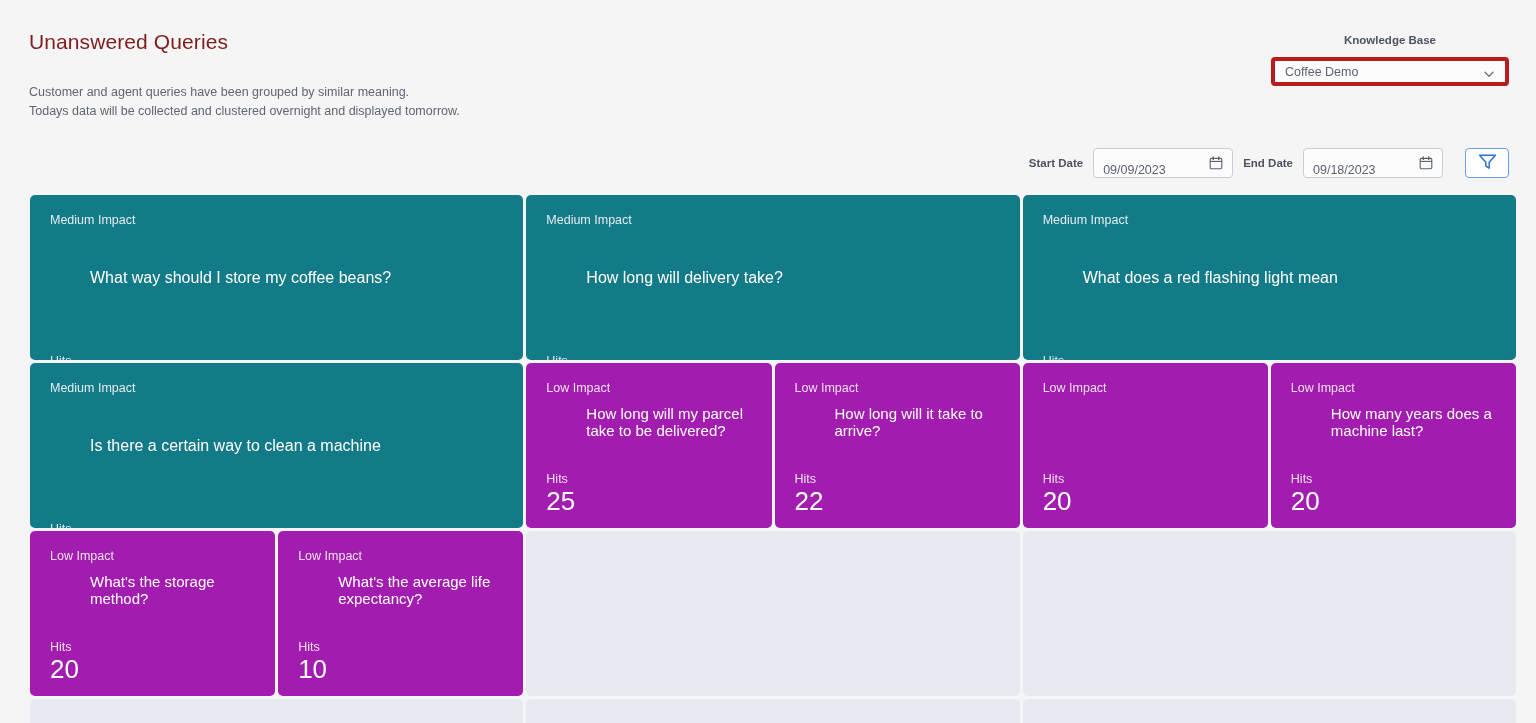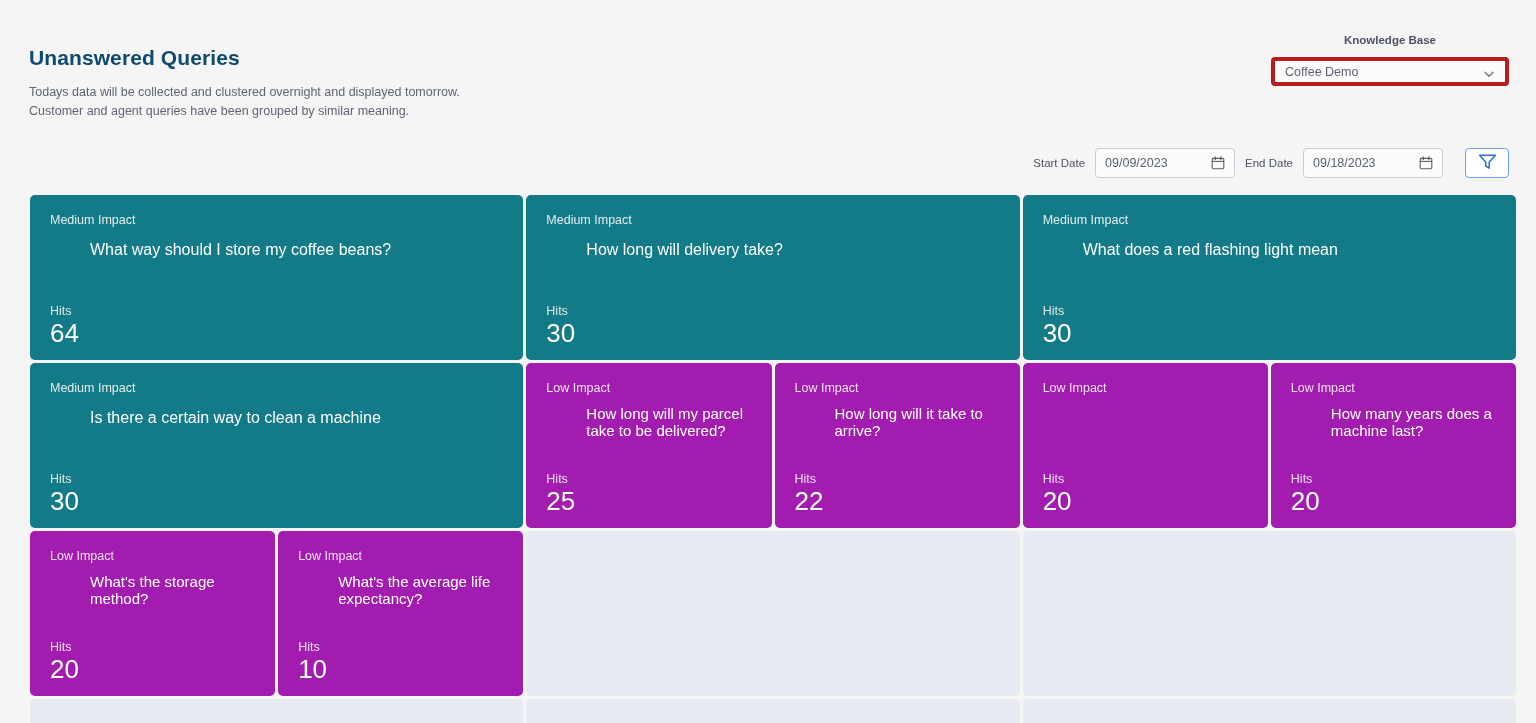--- a/index.html
+++ b/index.html
@@ -20,24 +20,24 @@
   
   .header-row {
     position: absolute;
     left: 0; top: 0;
     width: 1536px;
     height: 70px;
   }
   .page-title {
     position: absolute;
     left: 29px;
-    top: 46px;
+    top: 30px;
     font-size: 21px;
-    font-weight: 700;
-    color: #0c4a6e;
+    font-weight: 400;
+    color: #7f1d1d;
     letter-spacing: 0.1px;
   }
   .kb-group {
     position: absolute;
     right: 27px;
     top: 34px;
     display: flex;
     align-items: center;
     gap: 11px;
     flex-direction: column;
@@ -88,33 +88,33 @@
   .filterbar {
     position: absolute;
     right: 27px;
     top: 148px;
     display: flex;
     align-items: center;
     gap: 10px;
   }
   .f-label {
     font-size: 11.5px;
-    font-weight: normal;
+    font-weight: bold;
     color: #4d5360;
     white-space: nowrap;
   }
   .date-input {
     position: relative;
     width: 140px;
     height: 30px;
     background: #fcfcfd;
     border: 1px solid #c9cdd6;
     border-radius: 4px;
     display: flex;
-    align-items: center;
+    align-items: flex-end;
     padding: 0 9px;
   }
   .date-input .dv {
     font-size: 12.5px;
     color: #5b6270;
   }
   .cal-icon {
     position: absolute;
     right: 9px;
     top: 50%;
@@ -150,20 +150,21 @@
     border-radius: 5px;
     padding: 18px 20px 14px 20px;
     display: flex;
     flex-direction: column;
     overflow: hidden;
     cursor: pointer;
   }
   .card.medium {
     background: #137a87;
     grid-column: span 2;
+    gap: 28px;
   }
   .card.low {
     background: #a21caf;
     grid-column: span 1;
   }
   .card.empty {
     background: #e7eaf1;
     cursor: default;
   }
   .impact {
@@ -216,22 +217,22 @@
         <span class="chev">
           <svg width="12" height="12" viewBox="0 0 12 12">
               <path d="M2 4.3 L6 8.2 L10 4.3" fill="none" stroke="#6b7280" stroke-width="1.3" stroke-linecap="round" stroke-linejoin="round"></path>
             </svg>
         </span>
       </div>
     </div>
   </div>
 
   <div class="subtitle">
+    <div>Customer and agent queries have been grouped by similar meaning.</div>
     <div>Todays data will be collected and clustered overnight and displayed tomorrow.</div>
-    <div>Customer and agent queries have been grouped by similar meaning.</div>
   </div>
 
   <div class="filterbar">
     <span class="f-label">Start Date</span>
     <div class="date-input">
       <span class="dv">09/09/2023</span>
       <span class="cal-icon">
         <svg width="14" height="14" viewBox="0 0 14 14">
           <rect x="1.2" y="2.4" width="11.6" height="10.4" rx="1.2" fill="none" stroke="#55606e" stroke-width="1.1"></rect>
           <line x1="1.2" y1="5.4" x2="12.8" y2="5.4" stroke="#55606e" stroke-width="1.1"></line>

